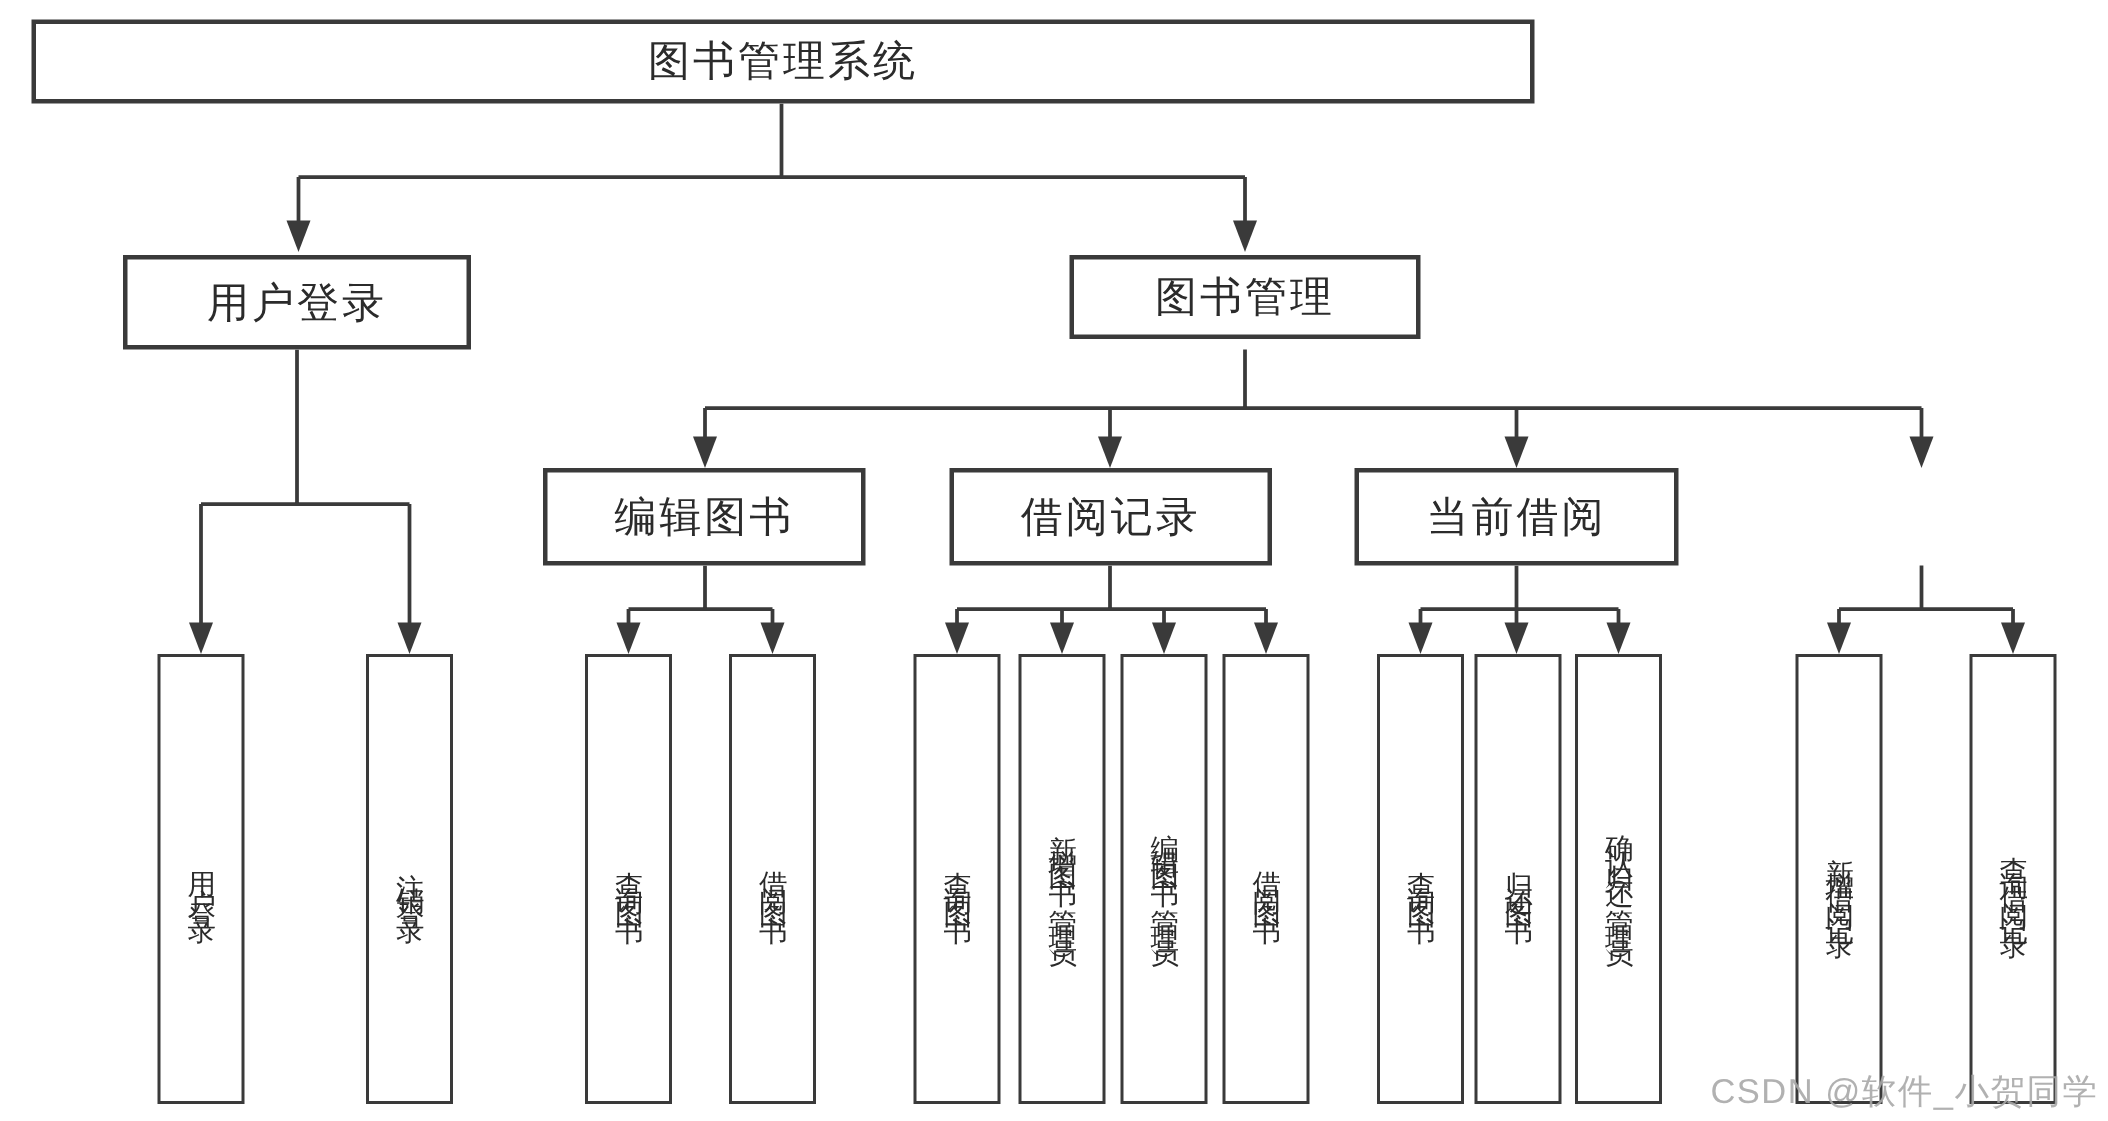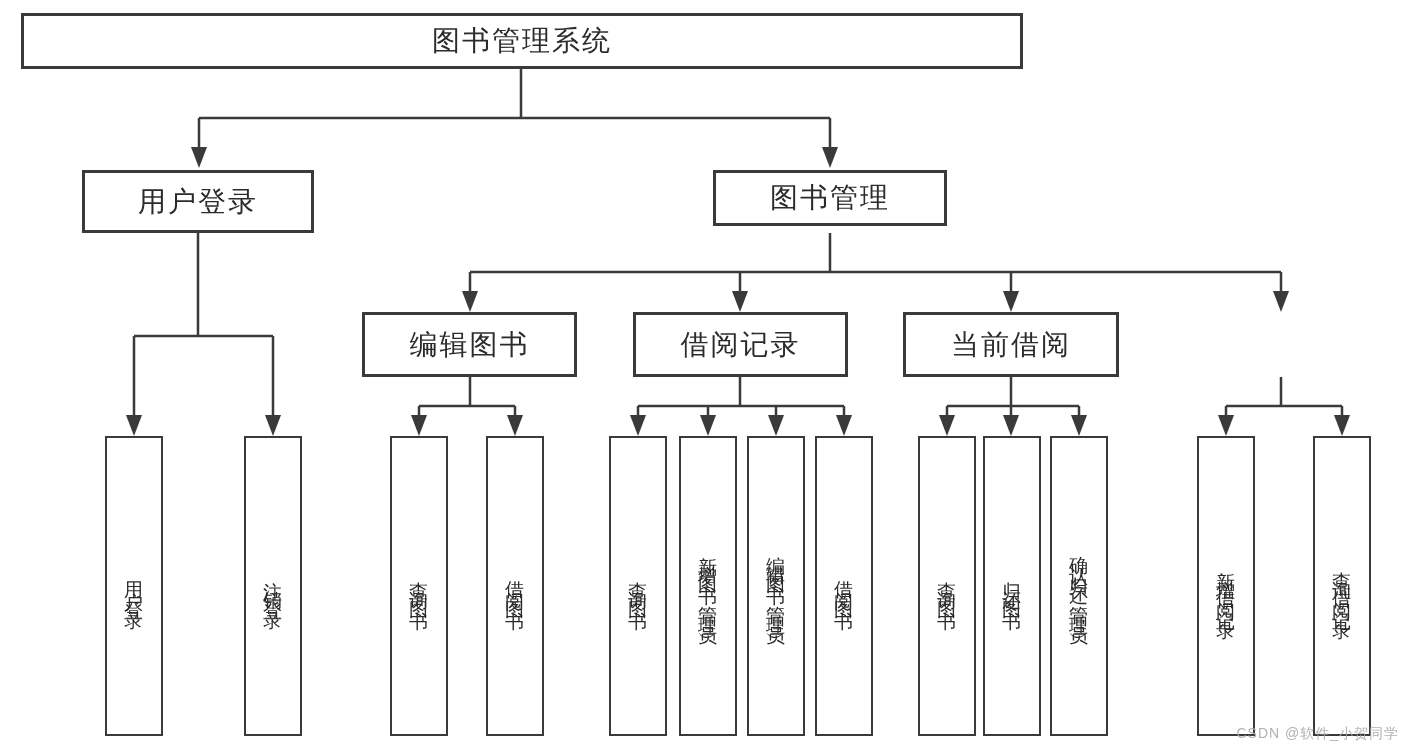--- a/index.html
+++ b/index.html
@@ -27,21 +27,21 @@
     text-orientation:mixed;
     font-size:19px;
     letter-spacing:10px;
     font-weight:500;
     line-height:1;
     white-space:nowrap;
   }
   .watermark{
     position:absolute;
     right:6px;bottom:4px;
-    font-size:14px;
+    font-size:23px;
     color:rgba(168,168,168,0.9);
     letter-spacing:1px;
     z-index:5;
     white-space:nowrap;
   }
 </style>
 </head>
 <body>
 
 <div id="stage">

